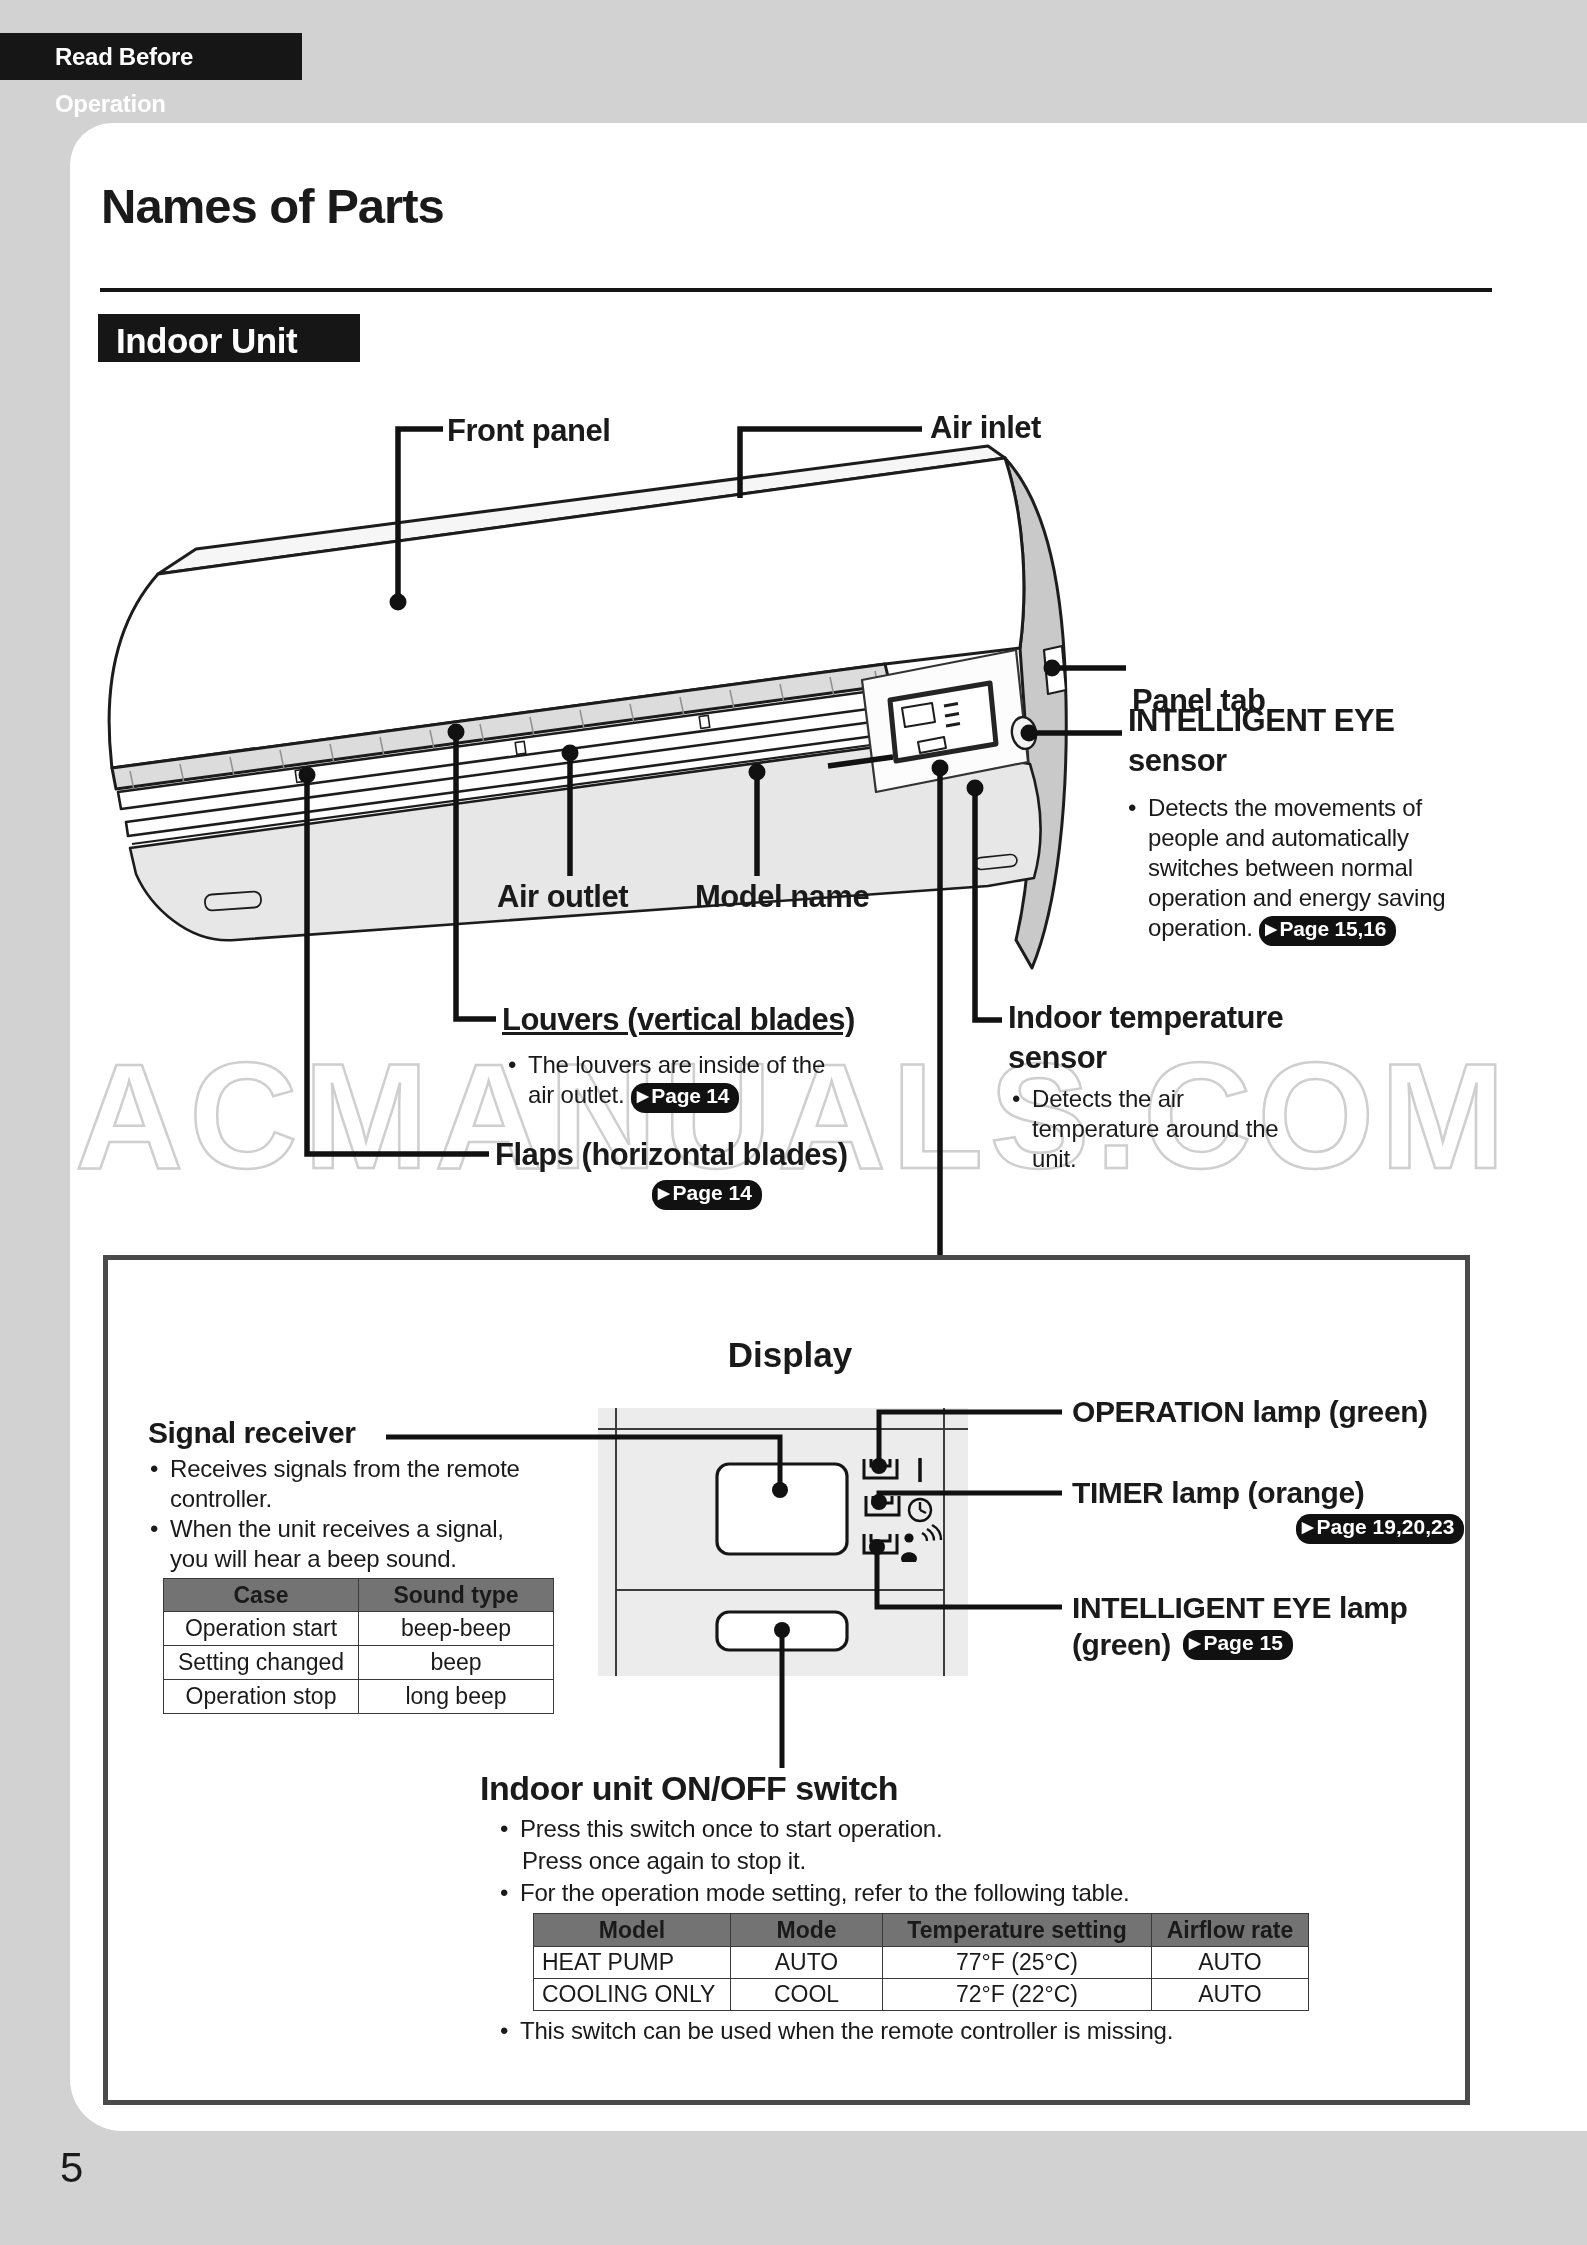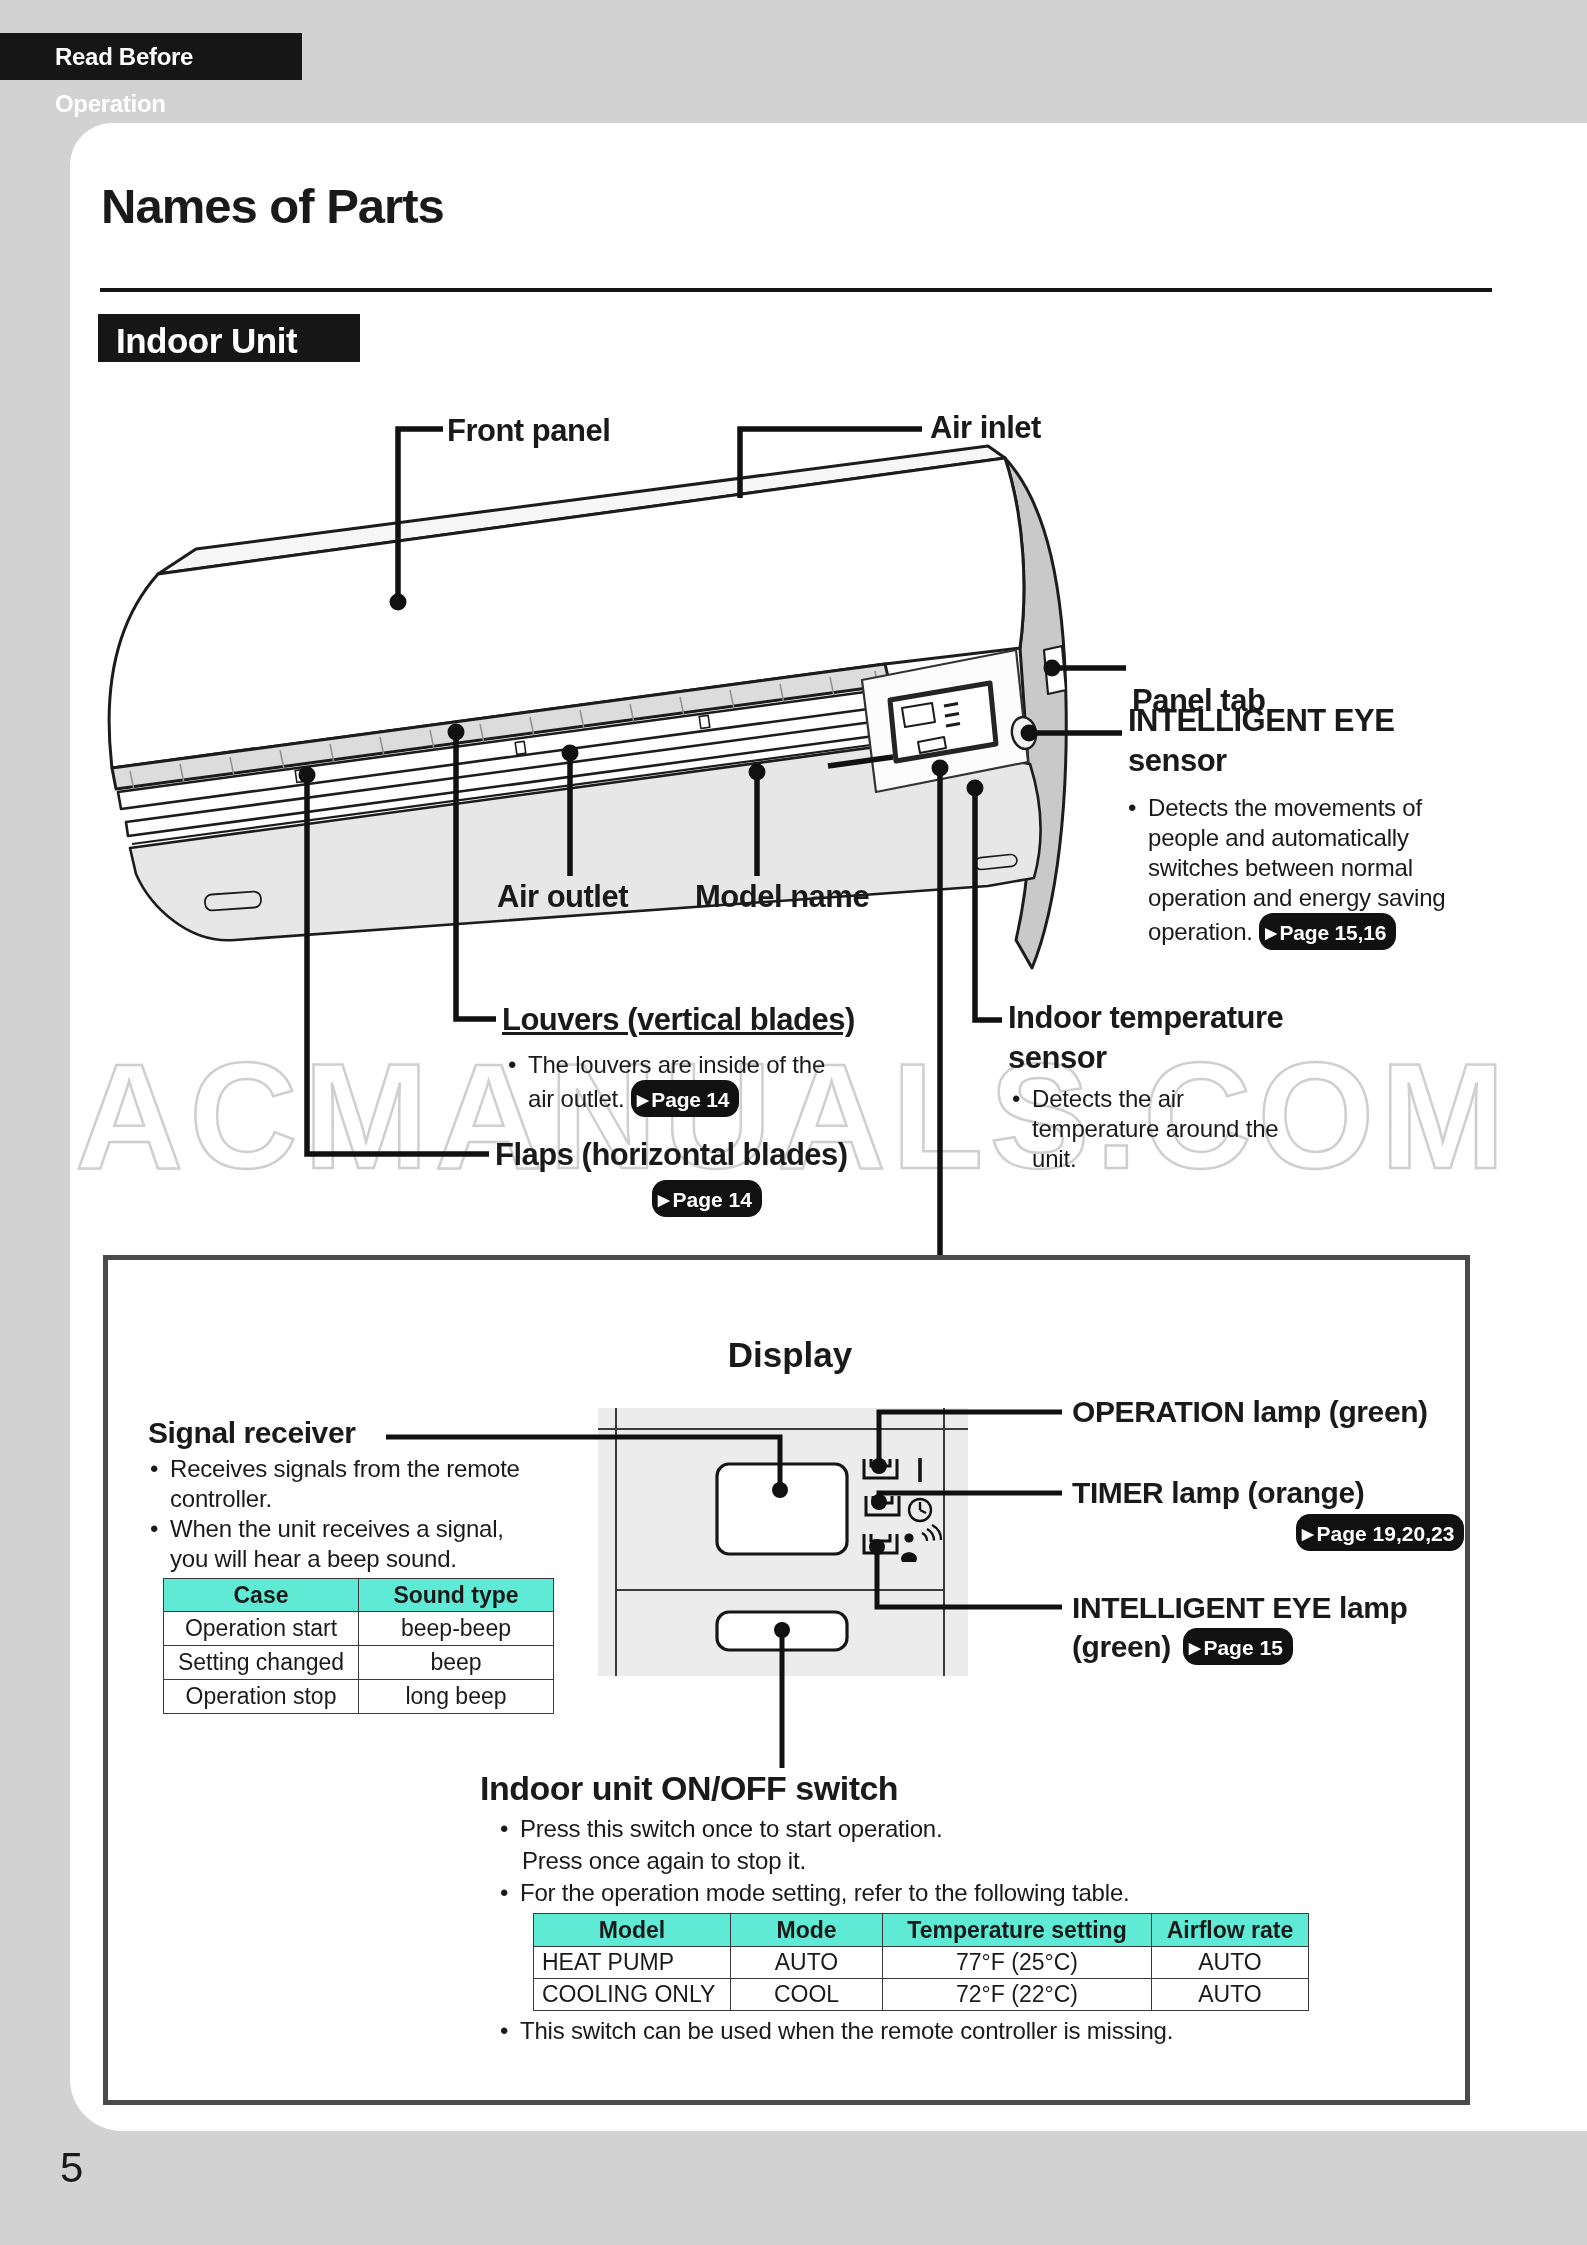--- a/index.html
+++ b/index.html
@@ -7,28 +7,28 @@
   .abs{position:absolute;}
   #card{left:70px;top:123px;width:1517px;height:2008px;background:#ffffff;border-radius:42px 0 0 52px;}
   #hdr-badge{left:0;top:33px;width:302px;height:47px;background:#161616;color:#fff;font-weight:bold;font-size:24px;line-height:47px;padding-left:55px;box-sizing:border-box;letter-spacing:-0.3px;}
   #page-title{left:101px;top:178px;font-size:49px;font-weight:bold;letter-spacing:-1px;}
   #title-rule{left:100px;top:288px;width:1392px;height:4px;background:#151515;}
   #section-badge{left:98px;top:314px;width:262px;height:48px;background:#161616;color:#fff;font-weight:bold;font-size:35px;line-height:54px;padding-left:18px;box-sizing:border-box;letter-spacing:-0.5px;}
   .lbl{font-size:31px;font-weight:bold;letter-spacing:-0.5px;white-space:nowrap;}
   .txt{font-size:24px;line-height:30px;letter-spacing:-0.2px;}
   .bullet{display:flex;}
   .bullet .mark{width:20px;flex:0 0 20px;}
-  .badge{display:inline-block;background:#111;color:#fff;border-radius:14px;padding:8px 10px 3px 6px;font-size:21px;font-weight:bold;line-height:24px;white-space:nowrap;vertical-align:baseline;}
+  .badge{display:inline-block;background:#111;color:#fff;border-radius:14px;padding:1px 10px 3px 6px;font-size:21px;font-weight:bold;line-height:24px;white-space:nowrap;vertical-align:baseline;}
   .badge .arr{font-size:15px;margin-right:3px;position:relative;top:-2px;}
   #display-box{left:103px;top:1255px;width:1367px;height:850px;border:5px solid #4a4a4a;box-sizing:border-box;background:transparent;}
   #display-title{left:620px;top:1335px;width:340px;text-align:center;font-size:35px;font-weight:bold;}
   .h30{font-size:30px;font-weight:bold;letter-spacing:-0.4px;white-space:nowrap;}
   table.tbl{border-collapse:collapse;font-size:23px;}
   table.tbl th,table.tbl td{border:1.6px solid #3a3a3a;text-align:center;padding:0 8px;}
-  table.tbl th{background:#5eead4;font-weight:bold;}
+  table.tbl th{background:#737373;font-weight:bold;}
   #sound-table{left:163px;top:1578px;}
   #sound-table th{width:178px;height:32px;}
   #sound-table td{height:33px;}
   #mode-table{left:533px;top:1913px;padding-left:18px;}
   #mode-table th{height:32px;}
   #mode-table td{height:31px;}
   #mode-table .c1{width:180px;} #mode-table .c2{width:135px;} #mode-table .c3{width:252px;} #mode-table .c4{width:140px;}
   #mode-table td.c1{text-align:left;}
   #page-num{left:60px;top:2144px;font-size:42px;}
   svg{pointer-events:none;}

